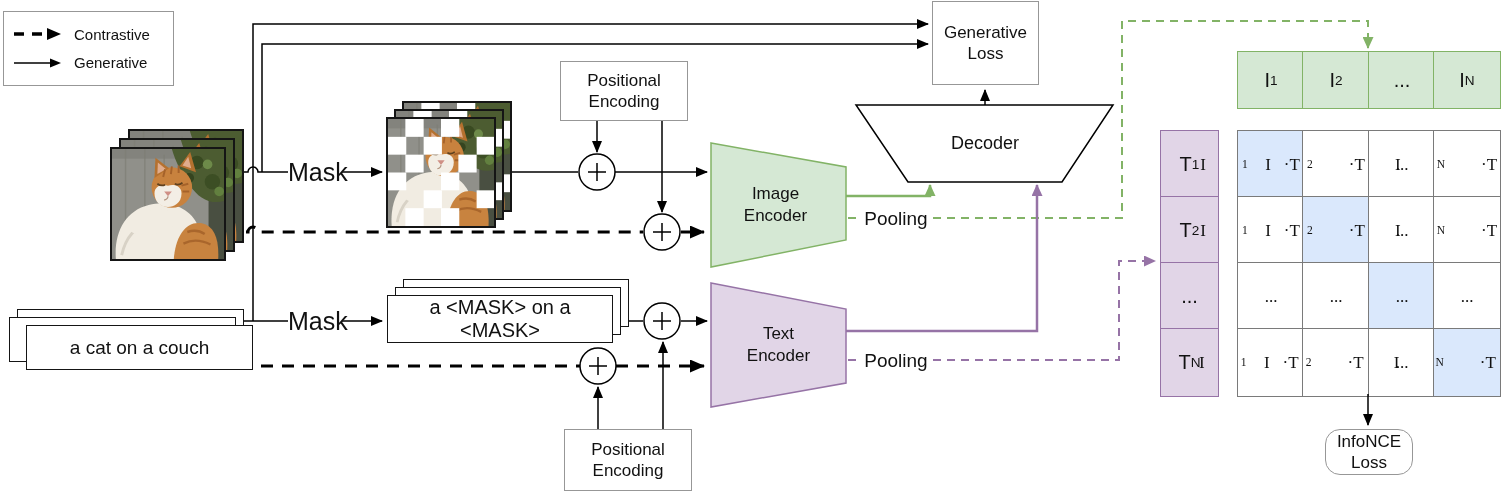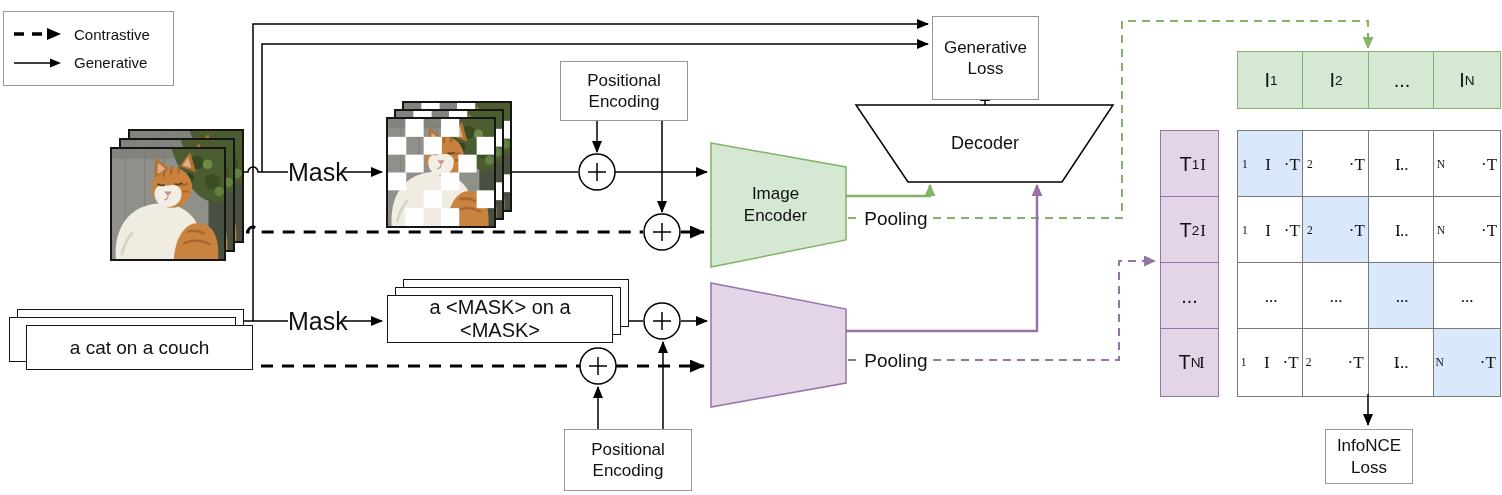--- a/index.html
+++ b/index.html
@@ -235,25 +235,25 @@
   </div>
 
   <div class="abs flexc shape-label" style="left:711px;top:160px;width:129px;height:90px;">
     <span class="wrapped">Image Encoder</span>
   </div>
 
   <div class="abs lab" style="left:860px;top:207px;width:72px;font-size:19px;">Pooling</div>
 
   <div class="abs flexc" style="left:908px;top:105px;width:154px;height:77px;font-size:18px;">Decoder</div>
 
-  <div class="abs gbox flexc" style="left:932px;top:16px;width:107px;height:84px;">
+  <div class="abs gbox flexc" style="left:932px;top:1px;width:107px;height:84px;">
     <span style="width:90px;">Generative Loss</span>
   </div>
 
-  <div class="abs gbox flexc" style="left:1325px;top:429px;width:88px;height:55px;">
+  <div class="abs gbox flexc" style="left:1325px;top:429px;width:88px;height:46px;border-radius:15px;">
     <span style="width:76px;">InfoNCE Loss</span>
   </div>
 
   <div class="abs" style="left:0;top:0;">
     <div class="sheet cap" style="left:17px;top:309px;"></div>
     <div class="sheet cap" style="left:9px;top:317px;"></div>
     <div class="sheet cap flexc" style="left:1px;top:325px;margin-left:25px;">
       <span>a cat on a couch</span>
     </div>
   </div>
@@ -265,20 +265,23 @@
     <div class="sheet mcap" style="left:395px;top:287px;"></div>
     <div class="sheet mcap flexc" style="left:387px;top:295px;">
       <span>a &lt;MASK&gt; on a &lt;MASK&gt;</span>
     </div>
   </div>
 
   <div class="abs gbox flexc" style="left:564px;top:429px;width:128px;height:62px;">
     <span style="width:90px;">Positional Encoding</span>
   </div>
 
+  <div class="abs flexc shape-label" style="left:711px;top:300px;width:135px;height:90px;">
+    <span class="wrapped">Text Encoder</span>
+  </div>
 
   <div class="abs lab" style="left:860px;top:349px;width:72px;font-size:19px;">Pooling</div>
 
   <div class="icell" style="left:1237px;top:51px;">I<sub>1</sub></div>
   <div class="icell" style="left:1302px;top:51px;">I<sub>2</sub></div>
   <div class="icell" style="left:1368px;top:51px;">...</div>
   <div class="icell" style="left:1433px;top:51px;">I<sub>N</sub></div>
 
   <div class="tcell" style="top:130px;">T<sub>1</sub></div>
   <div class="tcell" style="top:196px;">T<sub>2</sub></div>

